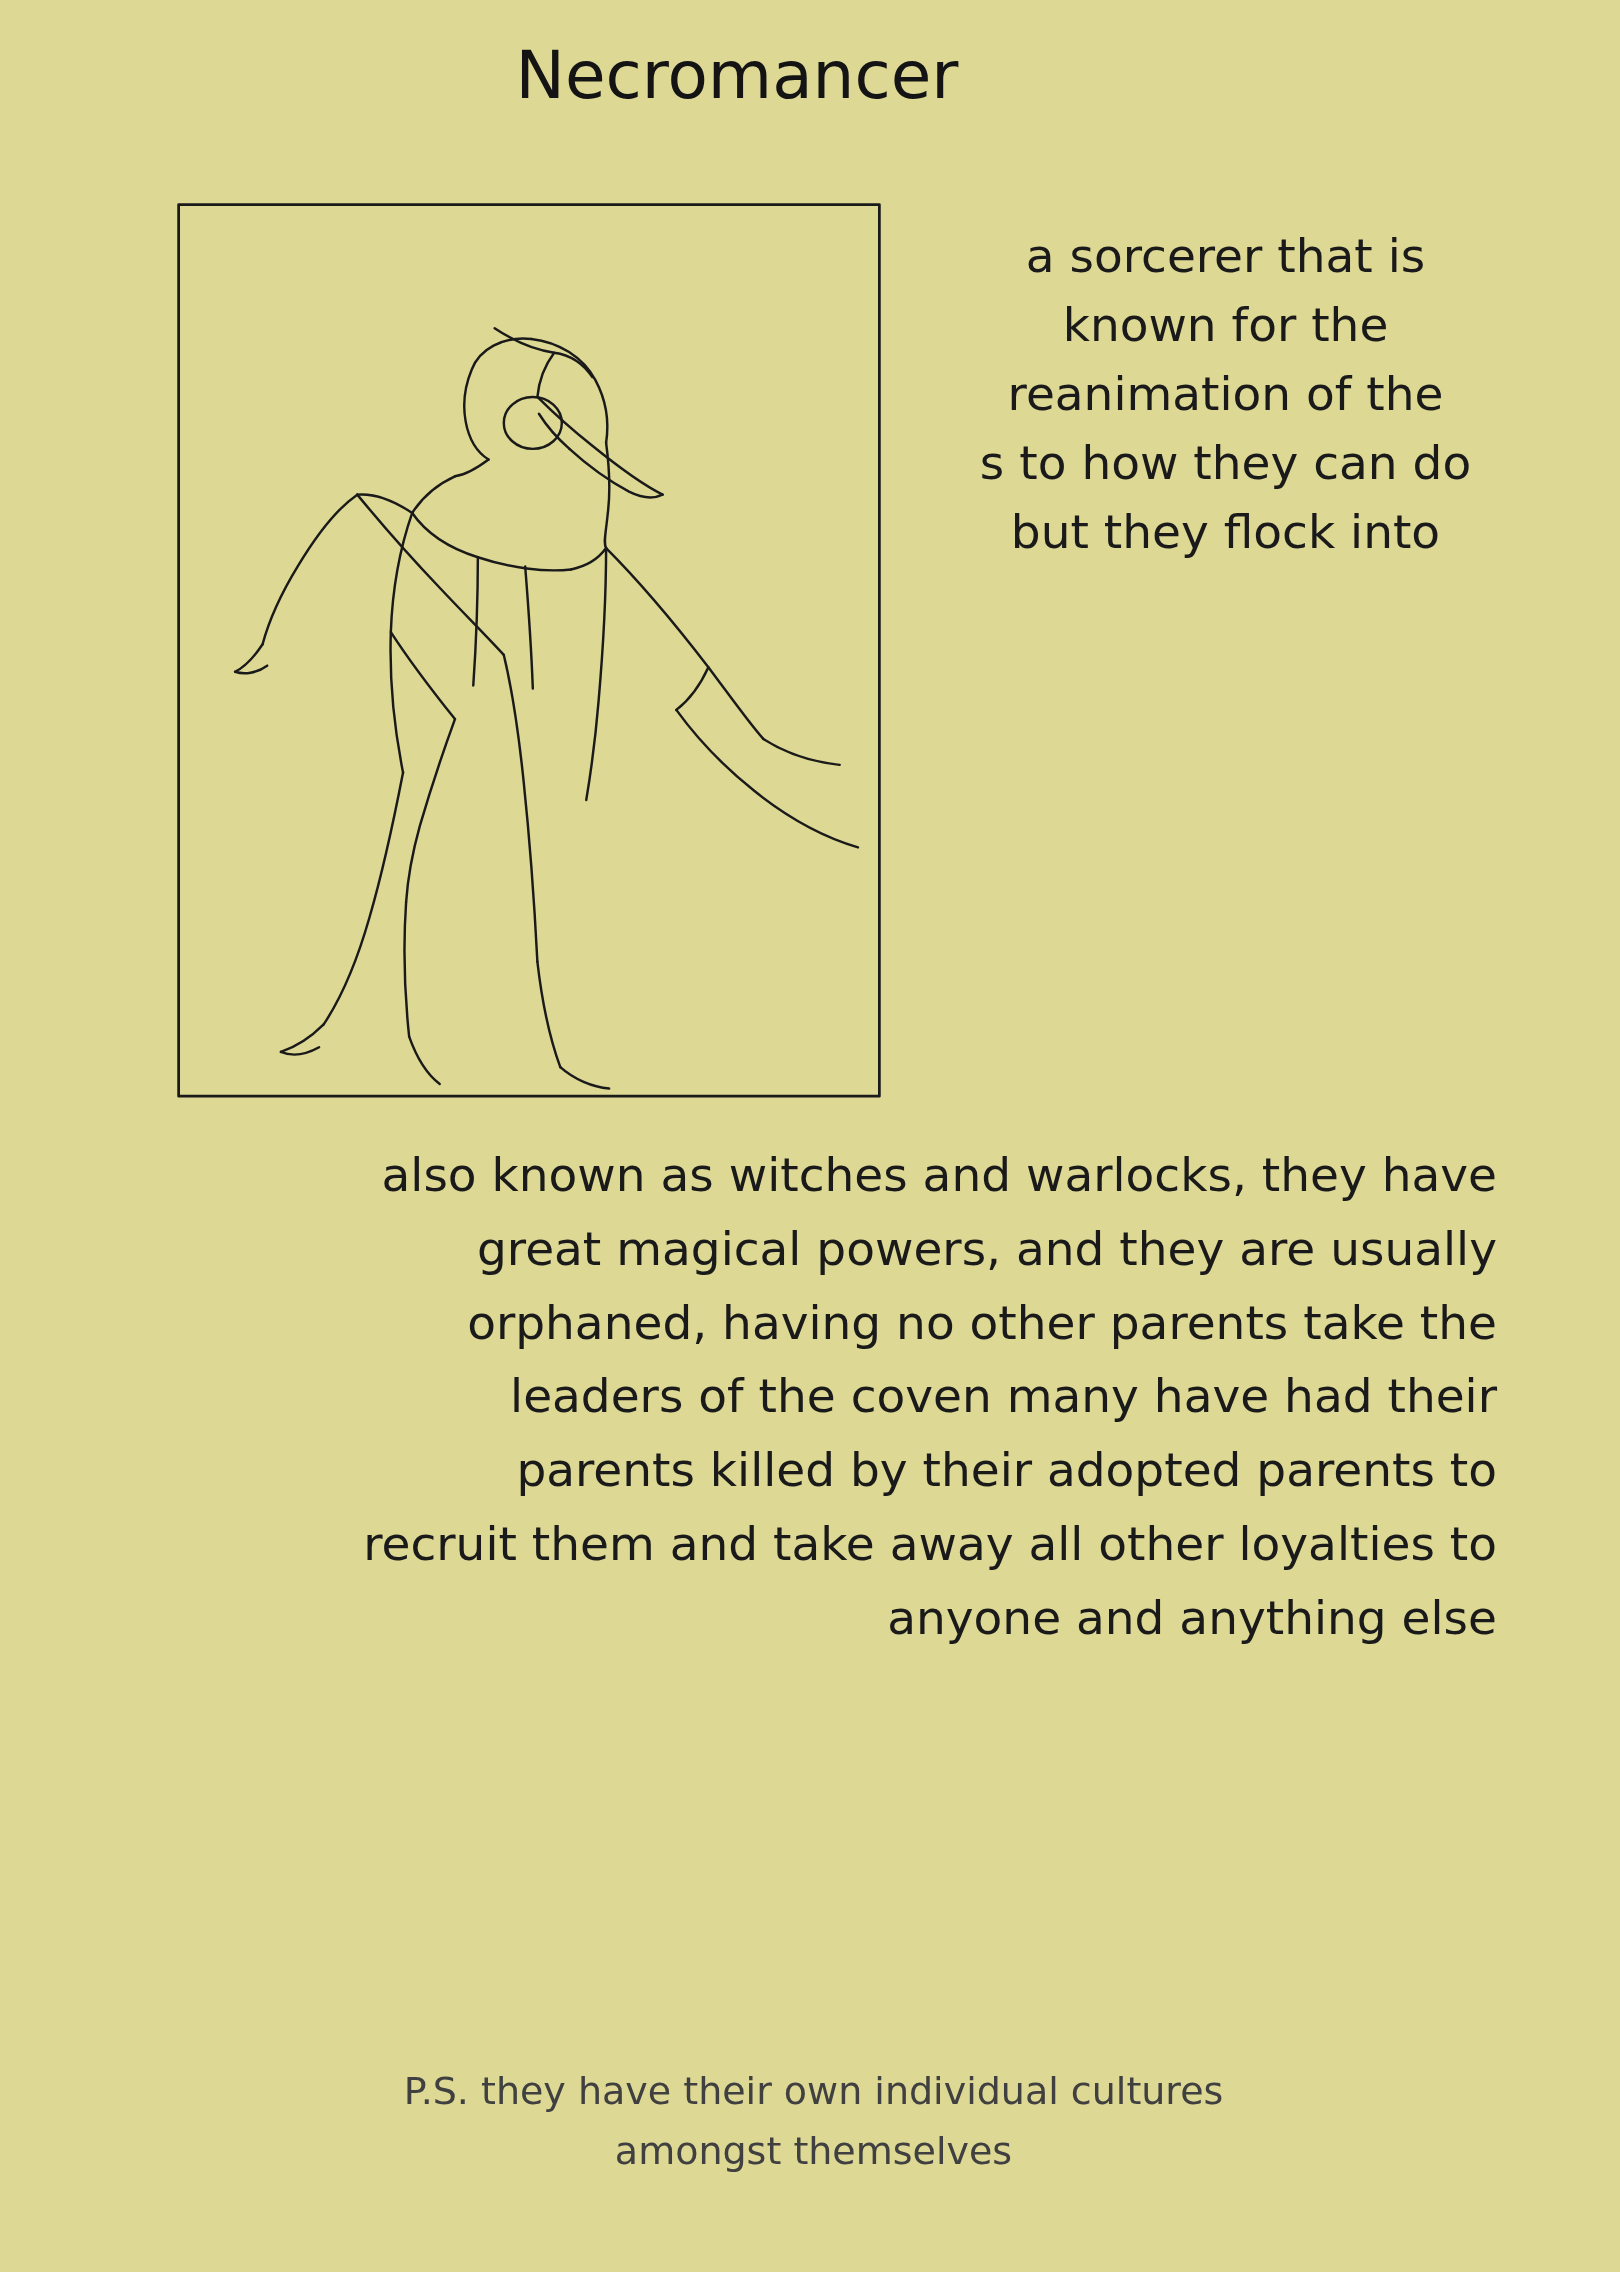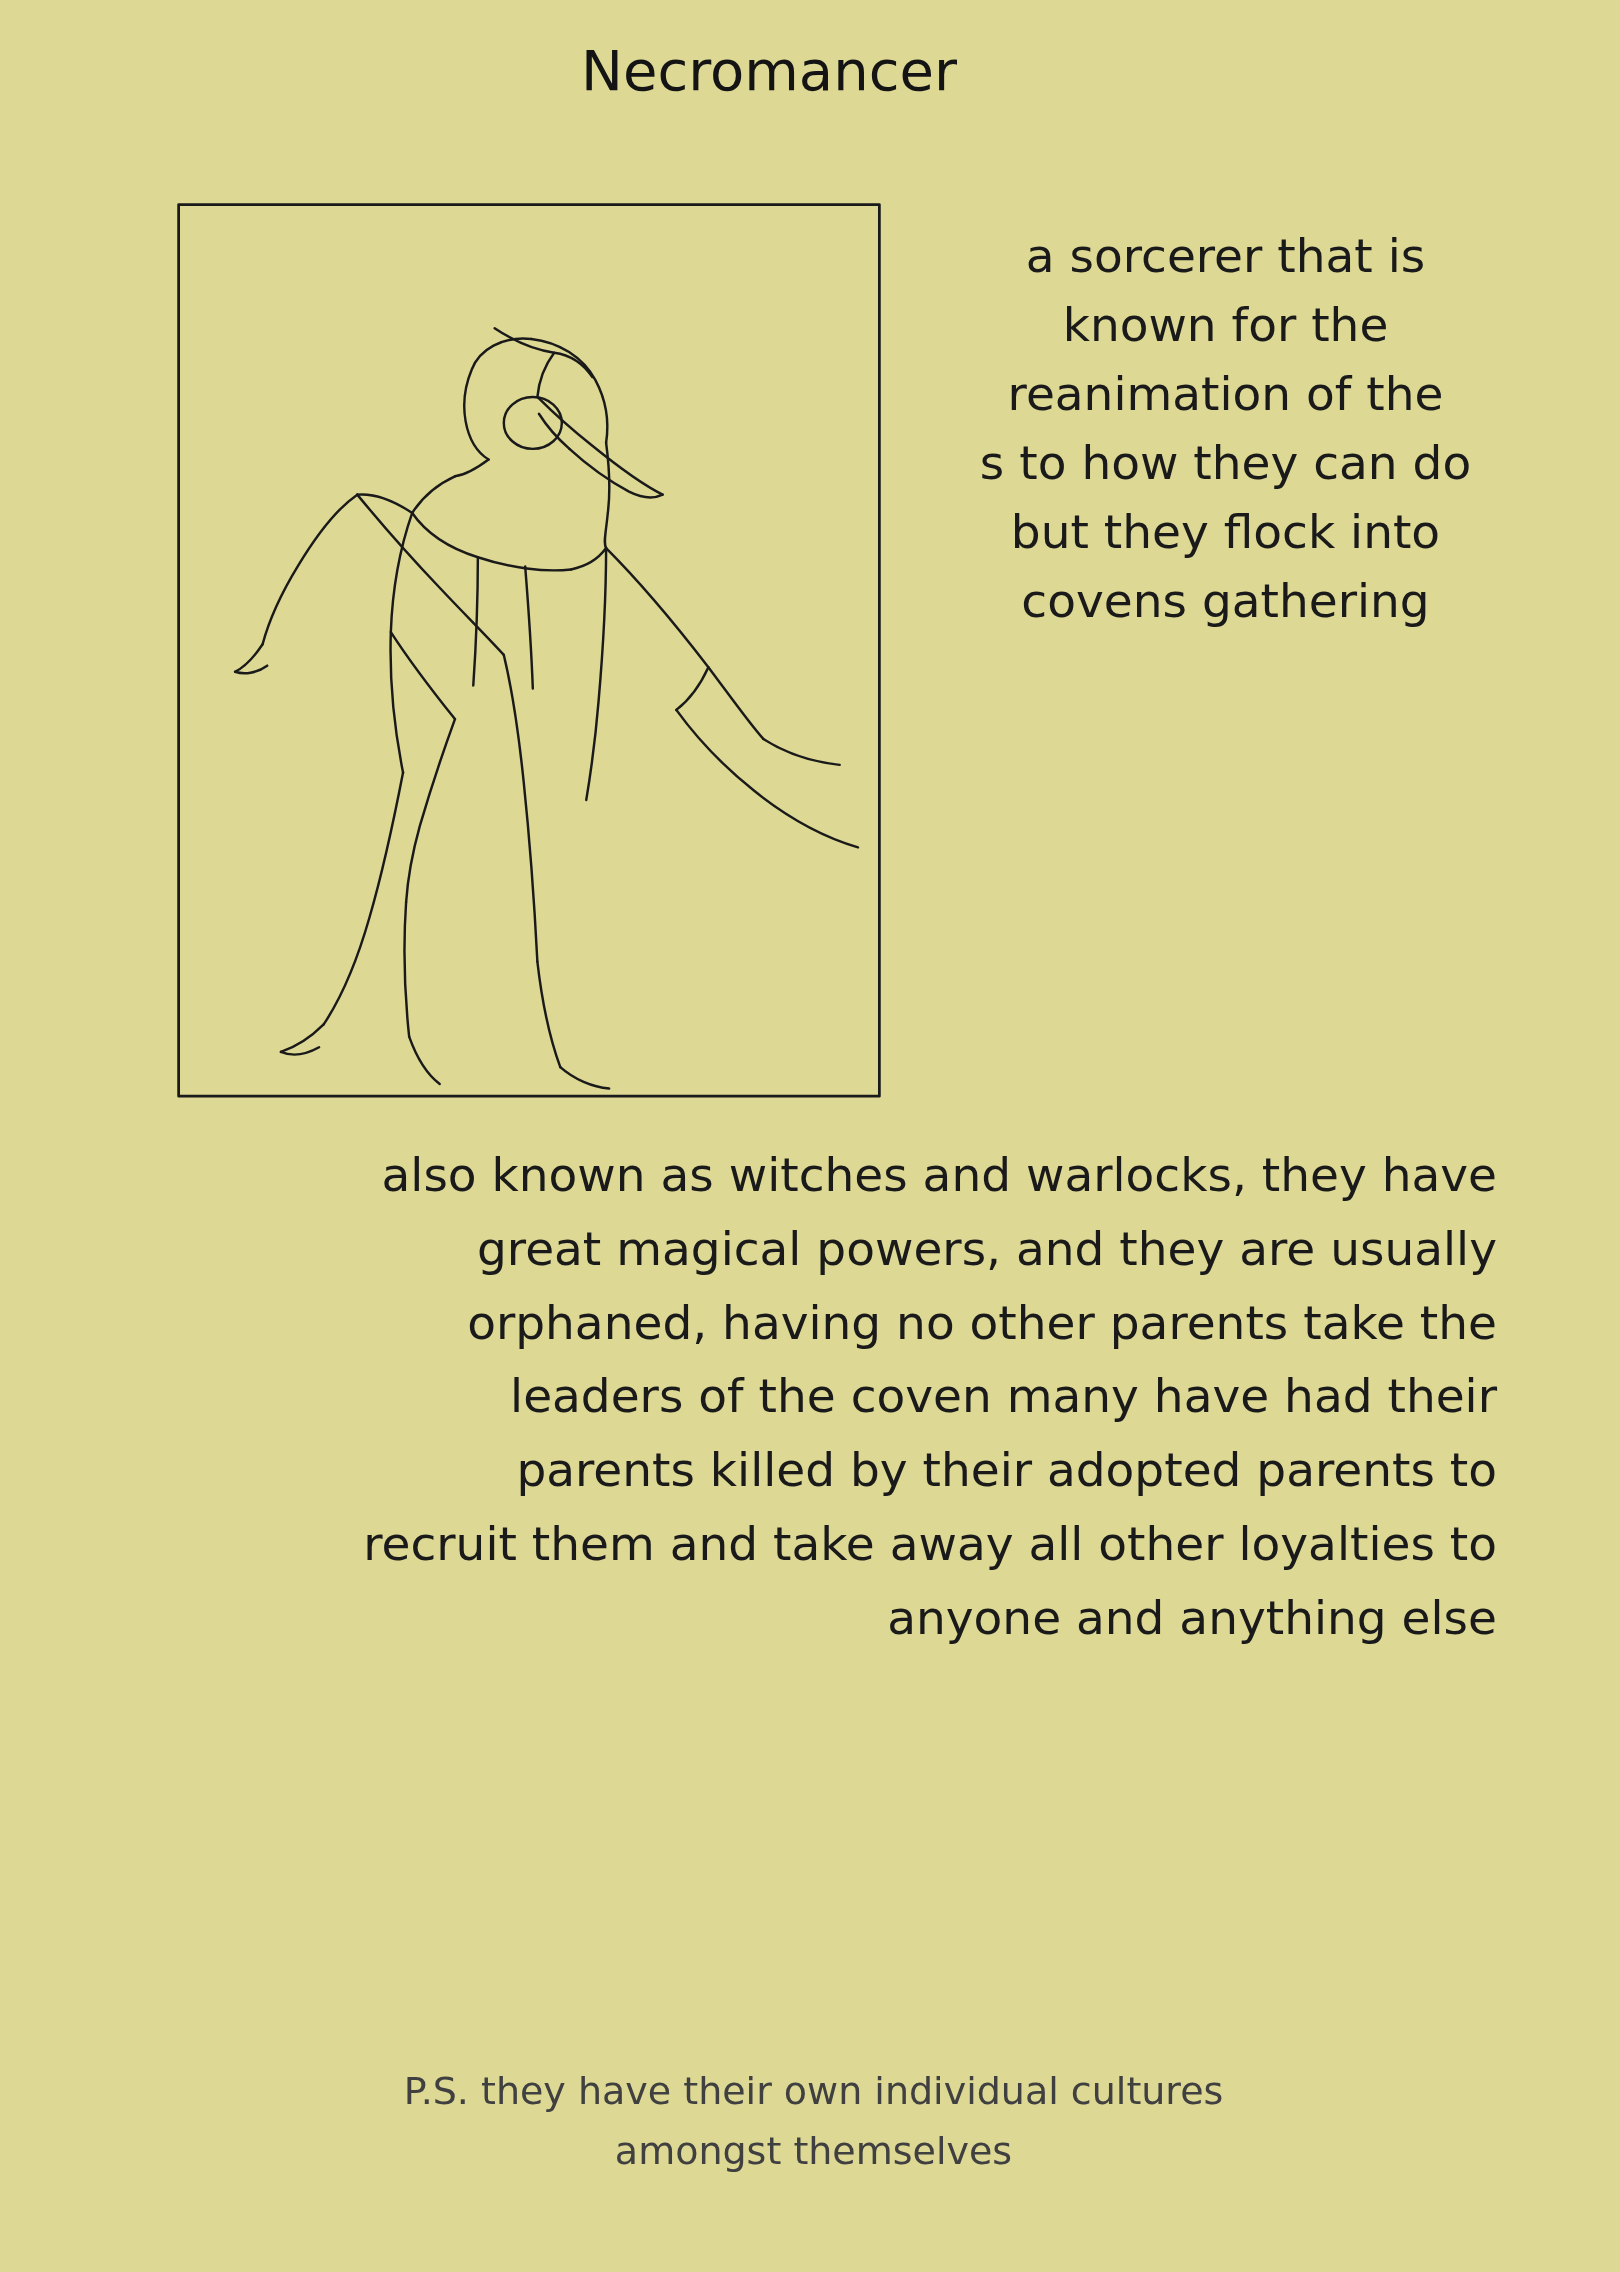--- a/index.html
+++ b/index.html
@@ -20,26 +20,25 @@
     width: 1620px;
     height: 2273px;
     background: #ddd894;
   }
   .title {
     position: absolute;
     top: 40px;
     left: 0;
     width: 1474px;
     text-align: center;
-    font-size: 56px;
+    font-size: 66px;
     font-weight: 400;
     letter-spacing: 0px;
     color: #141414;
     line-height: 1.1;
-    padding-left: 32px;
   }
   .illustration {
     position: absolute;
     left: 174px;
     top: 200px;
     width: 710px;
     height: 916px;
   }
   .illustration svg {
     display: block;
@@ -135,21 +134,20 @@
       <path d="M460 480 C 464 530, 468 586, 470 640"></path>
     </svg>
   </div>
 
   <div class="side-text">
     <div>a sorcerer that is</div>
     <div>known for the</div>
     <div>reanimation of the</div>
     <div>s to how they can do</div>
     <div>but they flock into</div>
-    <div>covens gathering</div>
   </div>
 
   <div class="body-text">
     <div>also known as witches and warlocks, they have</div>
     <div>great magical powers, and they are usually</div>
     <div>orphaned, having no other parents take the</div>
     <div>leaders of the coven many have had their</div>
     <div>parents killed by their adopted parents to</div>
     <div>recruit them and take away all other loyalties to</div>
     <div>anyone and anything else</div>

